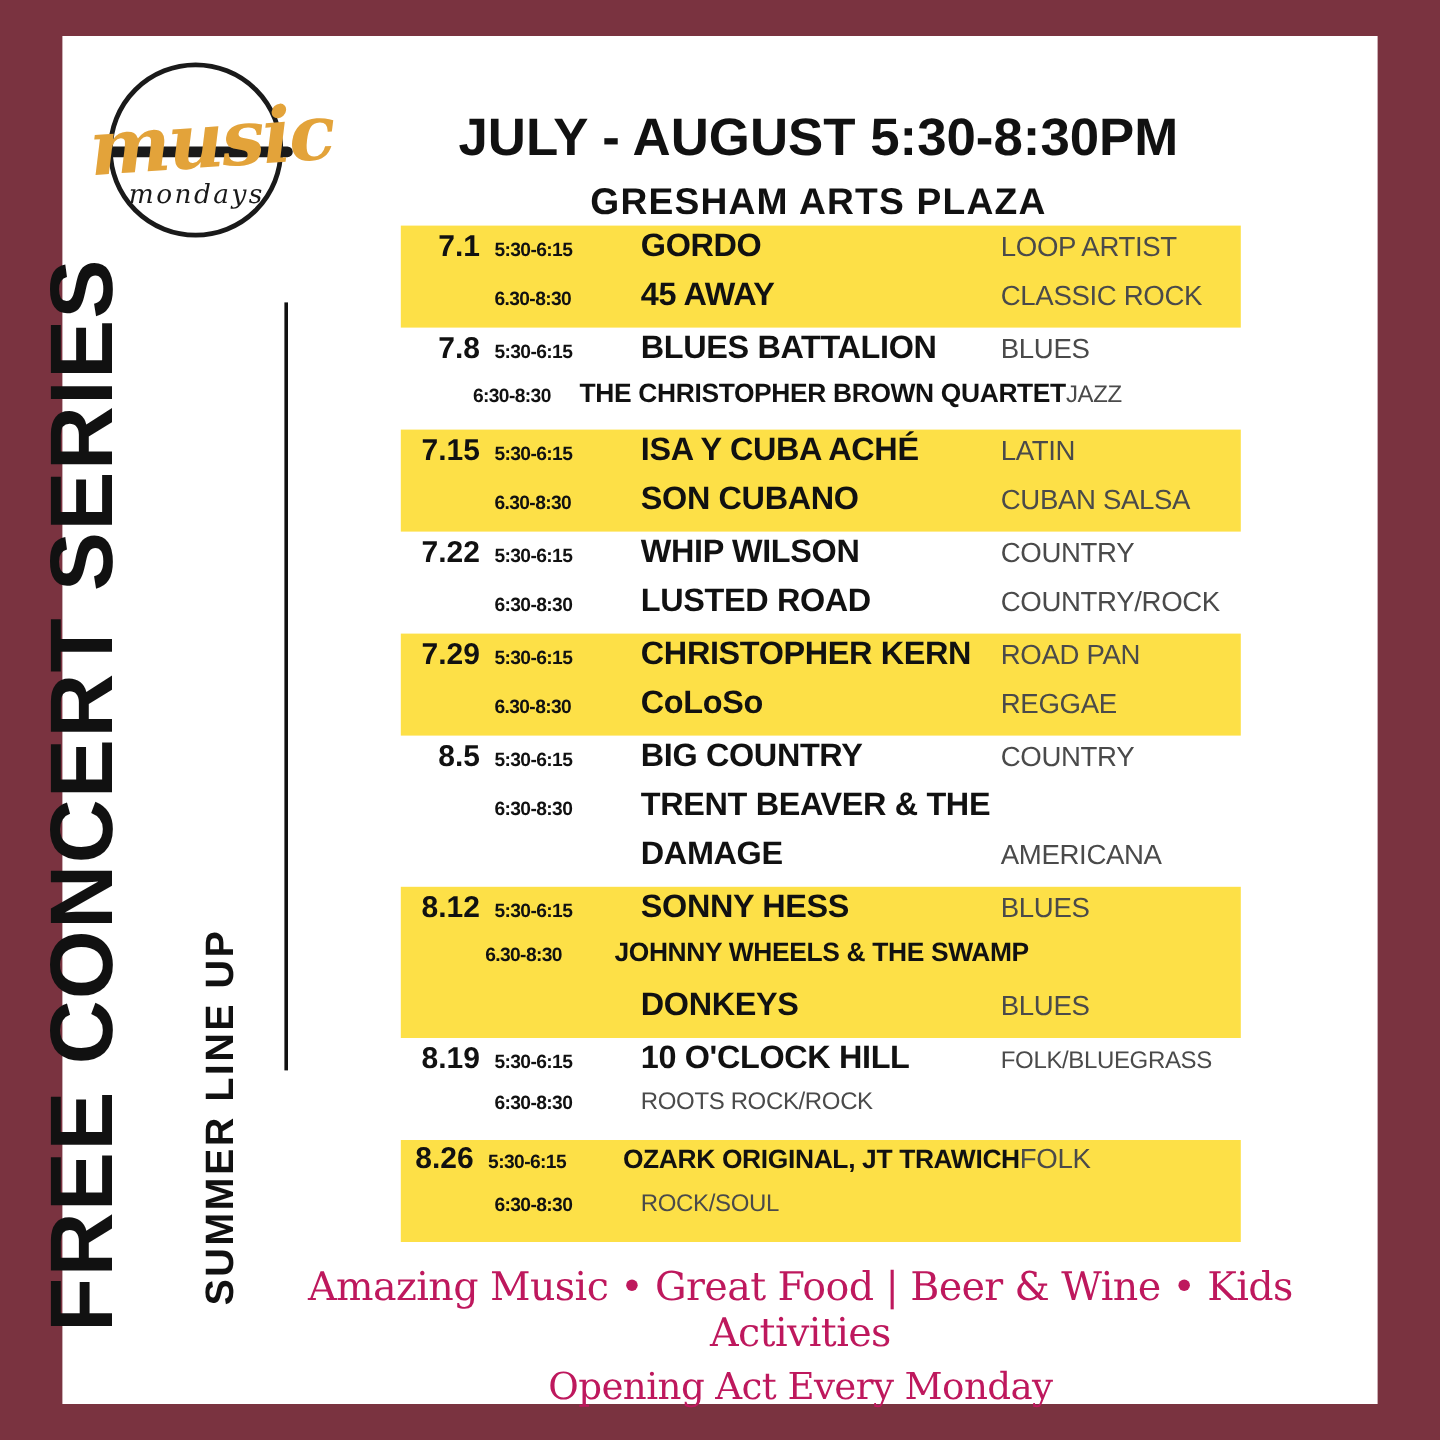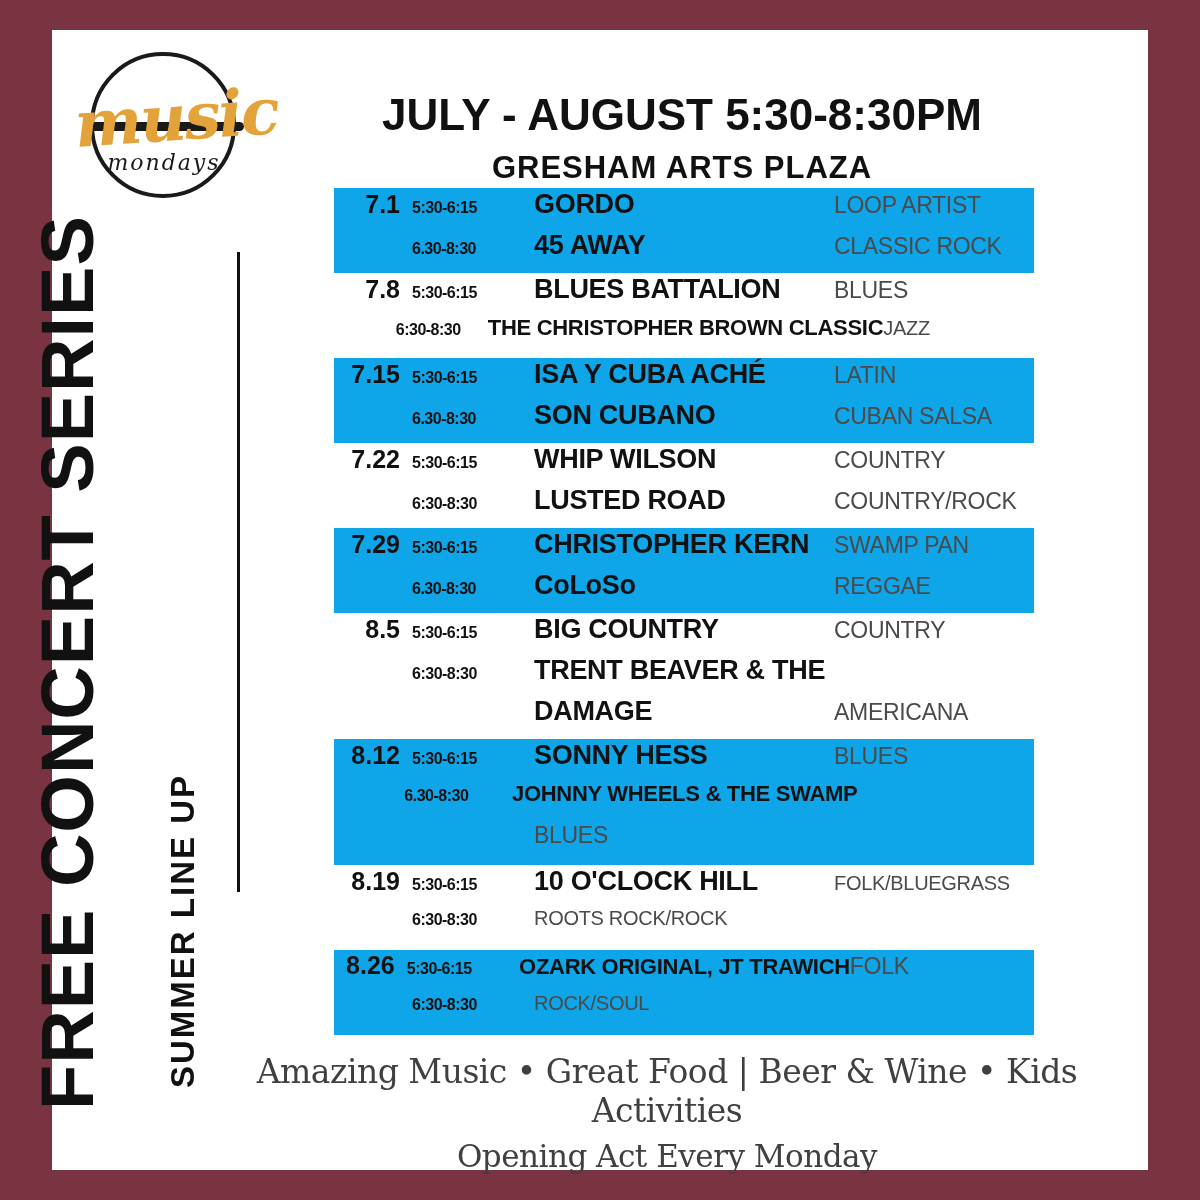--- a/index.html
+++ b/index.html
@@ -122,21 +122,21 @@
     color: #111;
   }
 
   
   #schedule {
     position: absolute;
     left: 282px; top: 158px;
     width: 700px;
   }
   .daygroup { padding: 1px 0 2px 0; }
-  .daygroup.shaded { background: #0ea5e9; }
+  .daygroup.shaded { background: #fde047; }
   .row {
     display: flex;
     align-items: baseline;
     height: 41px;
   }
   .c-date {
     width: 78px;
     text-align: right;
     padding-right: 12px;
     font-size: 25px;
@@ -170,21 +170,21 @@
   }
   .c-genre.small { font-size: 20px; }
   .row.cont .c-date, .row.cont .c-time { visibility: hidden; }
 
   
   #footer {
     position: absolute;
     left: 150px; top: 1022px;
     width: 930px;
     text-align: center;
-    color: #404040;
+    color: #be185d;
   }
   #footer-1 {
     font-family: "DejaVu Serif", serif;
     font-size: 33px;
     letter-spacing: -0.5px;
   }
   #footer-2 {
     margin-top: 8px;
     font-family: "DejaVu Serif", serif;
     font-size: 31px;
@@ -233,21 +233,21 @@
         <div class="daygroup">
           <div class="row">
             <div class="c-date">7.8</div>
             <div class="c-time">5:30-6:15</div>
             <div class="c-act">BLUES BATTALION</div>
             <div class="c-genre">BLUES</div>
           </div>
           <div class="row">
             <div class="c-date"></div>
             <div class="c-time">6:30-8:30</div>
-            <div class="c-act small">THE CHRISTOPHER BROWN CLASSIC</div>
+            <div class="c-act small">THE CHRISTOPHER BROWN QUARTET</div>
             <div class="c-genre small">JAZZ</div>
           </div>
         </div>
         <div class="daygroup shaded">
           <div class="row">
             <div class="c-date">7.15</div>
             <div class="c-time">5:30-6:15</div>
             <div class="c-act">ISA Y CUBA ACHÉ</div>
             <div class="c-genre">LATIN</div>
           </div>
@@ -270,21 +270,21 @@
             <div class="c-time">6:30-8:30</div>
             <div class="c-act">LUSTED ROAD</div>
             <div class="c-genre">COUNTRY/ROCK</div>
           </div>
         </div>
         <div class="daygroup shaded">
           <div class="row">
             <div class="c-date">7.29</div>
             <div class="c-time">5:30-6:15</div>
             <div class="c-act">CHRISTOPHER KERN</div>
-            <div class="c-genre">SWAMP PAN</div>
+            <div class="c-genre">ROAD PAN</div>
           </div>
           <div class="row">
             <div class="c-date"></div>
             <div class="c-time">6.30-8:30</div>
             <div class="c-act">CoLoSo</div>
             <div class="c-genre">REGGAE</div>
           </div>
         </div>
         <div class="daygroup">
           <div class="row">
@@ -315,20 +315,21 @@
           </div>
           <div class="row">
             <div class="c-date"></div>
             <div class="c-time">6.30-8:30</div>
             <div class="c-act small">JOHNNY WHEELS &amp; THE SWAMP</div>
             <div class="c-genre"></div>
           </div>
           <div class="row cont">
             <div class="c-date"></div>
             <div class="c-time"></div>
+            <div class="c-act">DONKEYS</div>
             <div class="c-genre">BLUES</div>
           </div>
         </div>
         <div class="daygroup">
           <div class="row">
             <div class="c-date">8.19</div>
             <div class="c-time">5:30-6:15</div>
             <div class="c-act">10 O'CLOCK HILL</div>
             <div class="c-genre small">FOLK/BLUEGRASS</div>
           </div>

